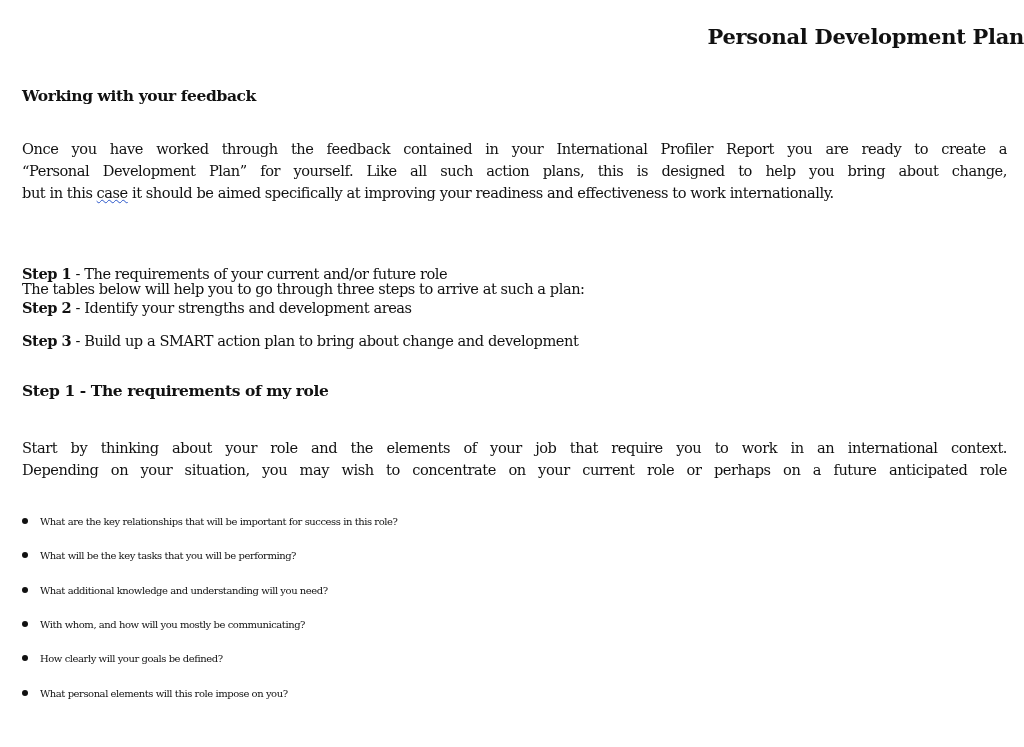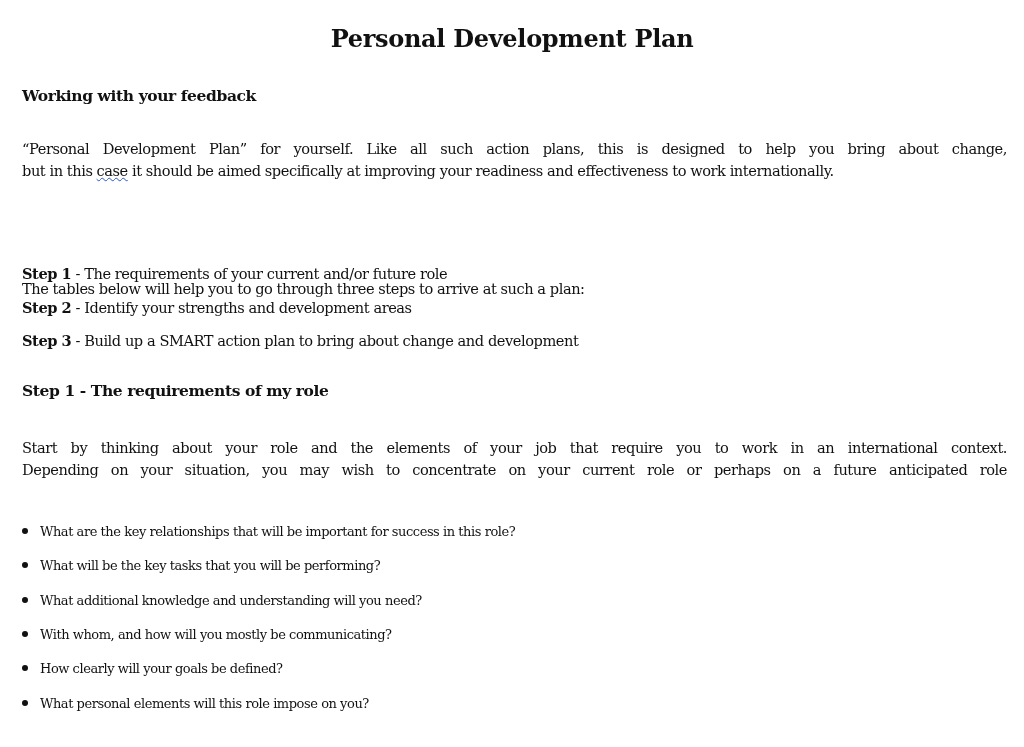--- a/index.html
+++ b/index.html
@@ -1,38 +1,39 @@
 <!DOCTYPE html>
 <html><head>
 <meta charset="utf-8">
 <style>
   html, body { margin:0; padding:0; background:#ffffff; }
   body { width:1024px; height:747px; position:relative; overflow:hidden;
          font-family:"DejaVu Serif", "Liberation Serif", serif; color:#111; }
   .abs { position:absolute; white-space:nowrap; }
-  .title { left:0; width:1024px; text-align:center; top:24px; font-size:24px; font-weight:bold; letter-spacing:-0.3px; }
+  .title { left:0; width:1024px; text-align:right; top:24px; font-size:21px; font-weight:bold; letter-spacing:-0.3px; }
   .h { font-weight:bold; font-size:15.5px; letter-spacing:-0.4px; }
   .p { font-size:14.6px; letter-spacing:-0.45px; line-height:22px; }
   .para { left:22px; width:985px; white-space:normal; text-align:justify; }
   .para span.line { display:block; text-align-last:justify; white-space:nowrap; }
   .para span.line.last { text-align-last:left; }
   .u { text-decoration:underline; text-decoration-color:#2b57c9; text-decoration-style:wavy; text-decoration-thickness:1px;margin-top:24px; }
   .step b { font-weight:bold; }
-  .bullet { left:22px; font-size:13px; letter-spacing:-0.45px;margin-top:8px; }
+  .bullet { left:22px; font-size:10px; letter-spacing:-0.45px; }
   .bullet .dot { display:inline-block; width:6px; height:6px; border-radius:50%; background:#111; margin-right:12px; vertical-align:middle; position:relative; top:-2px; }
 </style>
 </head>
 <body>
 
 <div>
   <div class="abs title">Personal Development Plan</div>
 
   <div class="abs h" style="left:22px;top:86px;">Working with your feedback</div>
 
   <div class="abs para p" style="top:138px;">
+    <span class="line">Once you have worked through the feedback contained in your International Profiler Report you are ready to create a</span>
     <span class="line">“Personal Development Plan” for yourself. Like all such action plans, this is designed to help you bring about change,</span>
     <span class="line last"><span>but in this </span><span class="u">case</span><span> it should be aimed specifically at improving your readiness and effectiveness to work internationally.</span></span>
   </div>
 
   <div class="abs p" style="left:22px;top:230px;margin-top:48px;">The tables below will help you to go through three steps to arrive at such a plan:</div>
 
   <div class="abs p step" style="left:22px;top:263px;"><b>Step 1</b><span> - The requirements of your current and/or future role</span></div>
   <div class="abs p step" style="left:22px;top:297px;"><b>Step 2</b><span> - Identify your strengths and development areas</span></div>
   <div class="abs p step" style="left:22px;top:330px;"><b>Step 3</b><span> - Build up a SMART action plan to bring about change and development</span></div>
 

